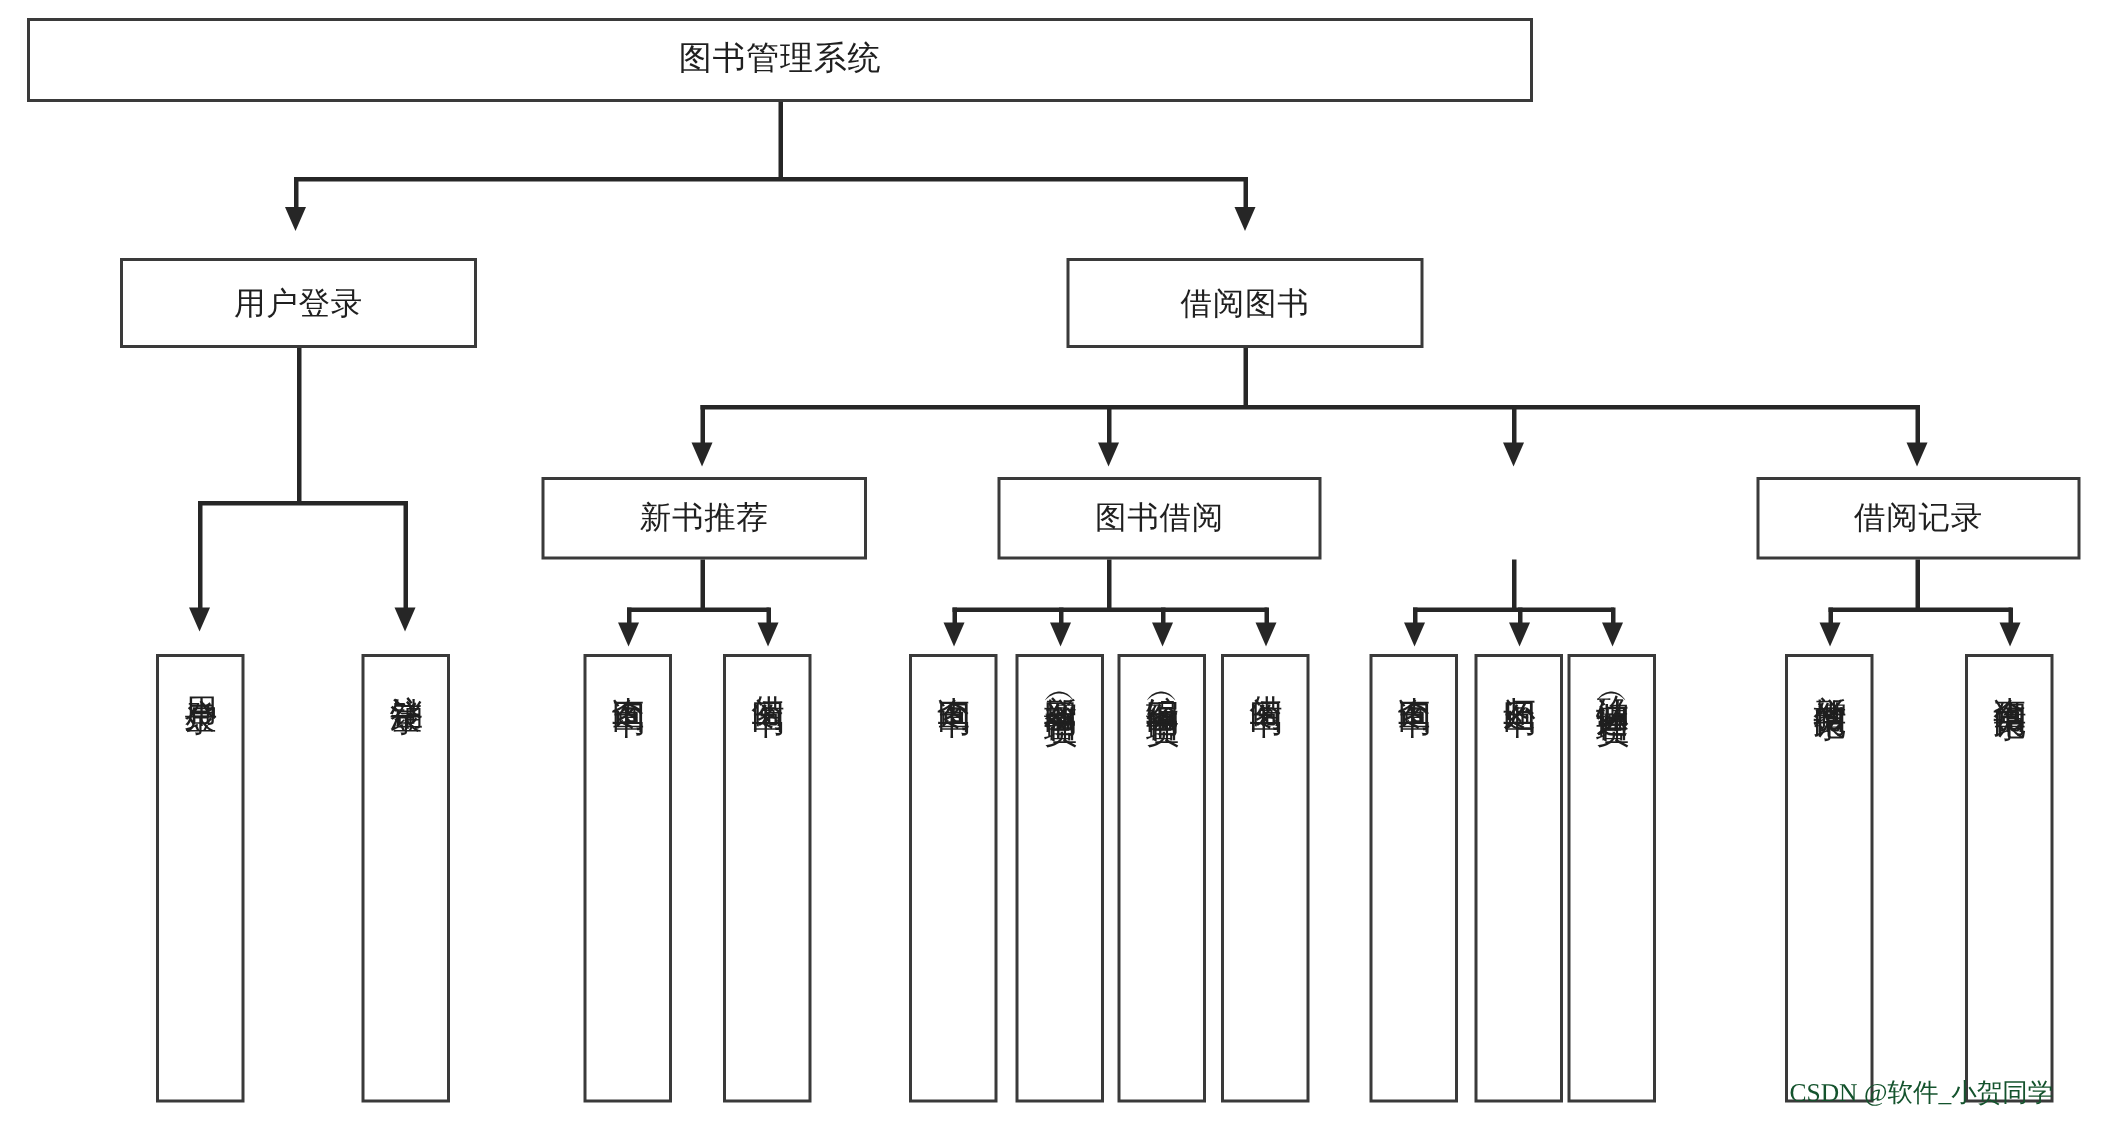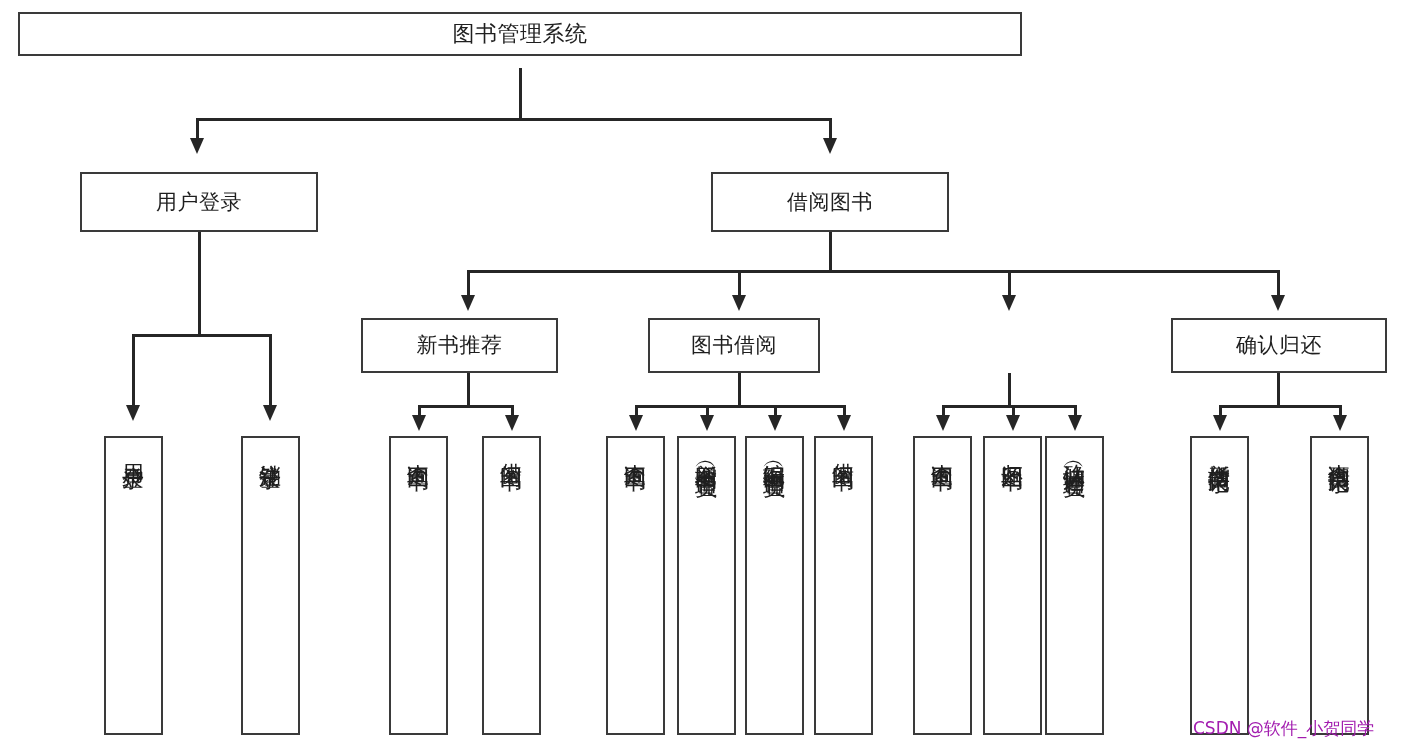--- a/index.html
+++ b/index.html
@@ -66,31 +66,32 @@
     height: 0;
     border-left: 7px solid transparent;
     border-right: 7px solid transparent;
     border-top: 16px solid #262626;
   }
 
   
   #watermark {
     position: absolute;
     font-size: 17px;
-    color: #a21caf;
+    color: #14532d;
     white-space: nowrap;
     user-select: none;
+    font-family: Liberation Serif, serif;
   }
 </style>
 </head>
 <body>
 
 <div id="canvas">
 
-  <div class="node horiz" id="node-root" style="left:18px; top:12px; width:1004px; height:44px;">
+  <div class="node horiz" id="node-root" style="left:18px; top:12px; width:1004px; height:56px;">
     <span class="node-label">图书管理系统</span>
   </div>
 
   <div class="edge v" style="left:519px; top:68px; width:2.5px; height:52px;"></div>
 
   <div class="edge h" style="left:196px; top:118px; width:636px; height:2.5px;"></div>
 
   <div class="edge v" style="left:196px; top:118px; width:2.5px; height:22px;"></div>
   <div class="arrow" style="left:190px; top:138px;"></div>
   <div class="edge v" style="left:829px; top:118px; width:2.5px; height:22px;"></div>
@@ -115,28 +116,28 @@
   <div class="edge h" style="left:467px; top:270px; width:812px; height:2.5px;"></div>
   <div class="edge v" style="left:467px; top:270px; width:2.5px; height:27px;"></div>
   <div class="arrow" style="left:461px; top:295px;"></div>
   <div class="edge v" style="left:738px; top:270px; width:2.5px; height:27px;"></div>
   <div class="arrow" style="left:732px; top:295px;"></div>
   <div class="edge v" style="left:1008px; top:270px; width:2.5px; height:27px;"></div>
   <div class="arrow" style="left:1002px; top:295px;"></div>
   <div class="edge v" style="left:1277px; top:270px; width:2.5px; height:27px;"></div>
   <div class="arrow" style="left:1271px; top:295px;"></div>
 
-  <div class="node horiz" style="left:361px; top:318px; width:197px; height:55px;">
+  <div class="node horiz" style="left:361px; top:318px; width:217px; height:55px;">
     <span class="node-label">新书推荐</span>
   </div>
-  <div class="node horiz" style="left:648px; top:318px; width:172px; height:55px;">
+  <div class="node horiz" style="left:665px; top:318px; width:216px; height:55px;">
     <span class="node-label">图书借阅</span>
   </div>
   <div class="node horiz" style="left:1171px; top:318px; width:216px; height:55px;">
-    <span class="node-label">确认归还</span>
+    <span class="node-label">借阅记录</span>
   </div>
 
   <div class="edge v" style="left:467px; top:373px; width:2.5px; height:34px;"></div>
   <div class="edge h" style="left:418px; top:405px; width:95px; height:2.5px;"></div>
   <div class="edge v" style="left:418px; top:405px; width:2.5px; height:12px;"></div>
   <div class="arrow" style="left:412px; top:415px;"></div>
   <div class="edge v" style="left:511px; top:405px; width:2.5px; height:12px;"></div>
   <div class="arrow" style="left:505px; top:415px;"></div>
 
   <div class="edge v" style="left:738px; top:373px; width:2.5px; height:34px;"></div>

